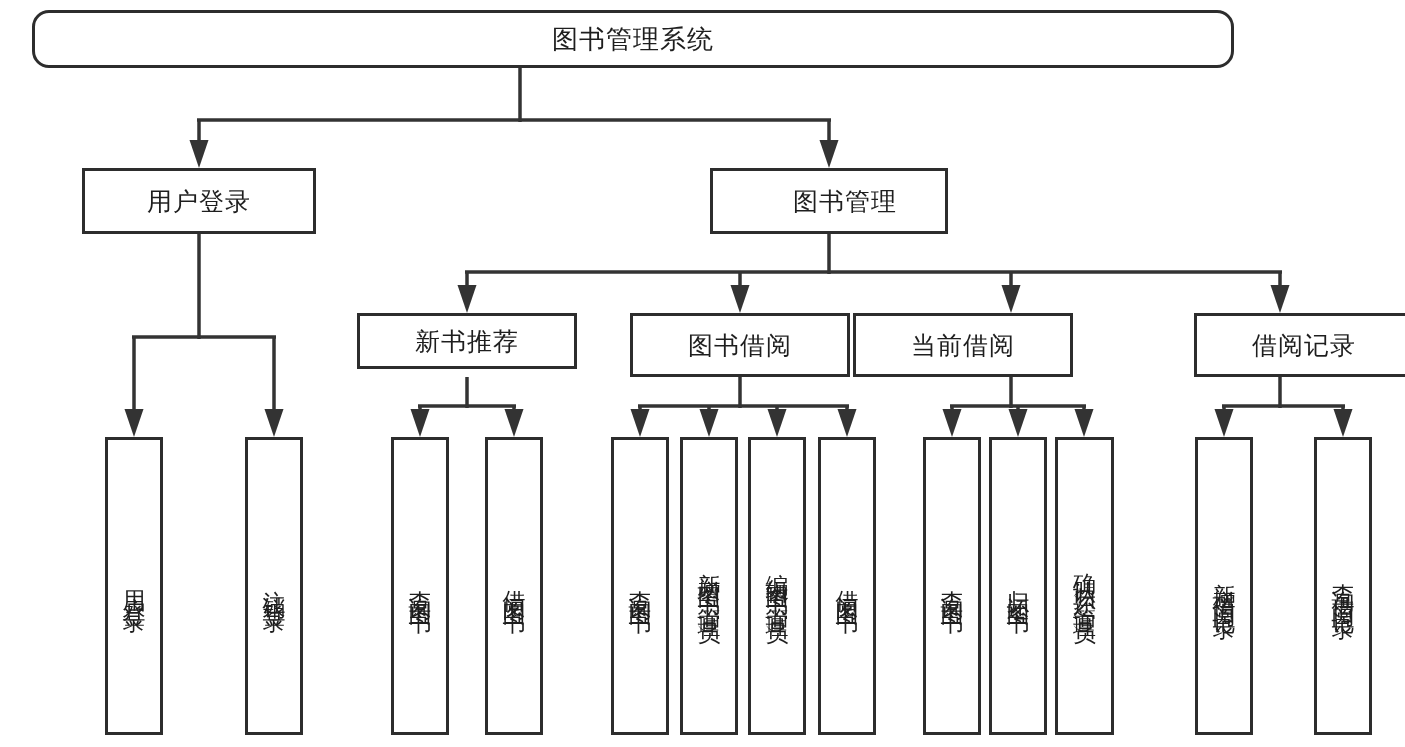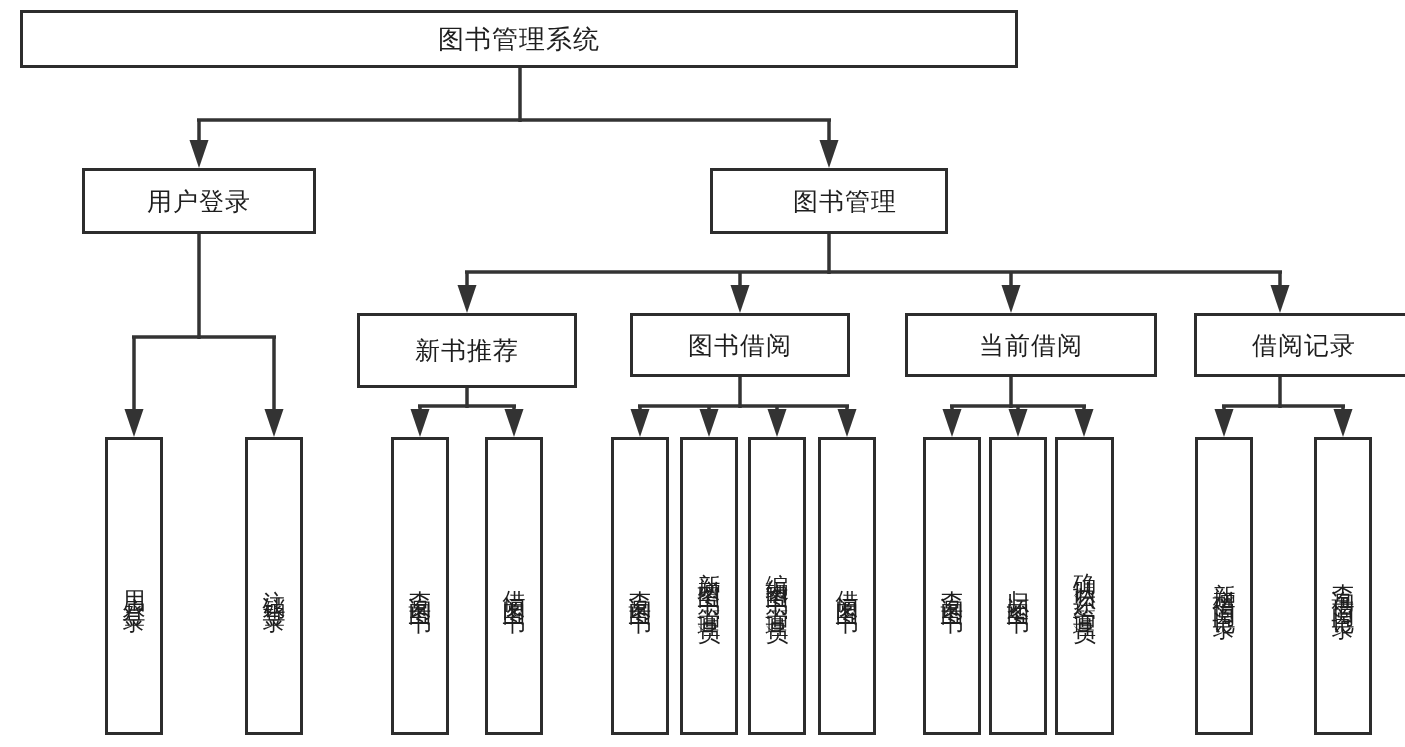--- a/index.html
+++ b/index.html
@@ -105,28 +105,28 @@
       <line x1="1018" y1="406" x2="1018" y2="417" stroke="#333333" stroke-width="3.5"></line>
       <polygon points="1008.5,409 1027.5,409 1018,437" fill="#333333"></polygon>
       <line x1="1084" y1="406" x2="1084" y2="417" stroke="#333333" stroke-width="3.5"></line>
       <polygon points="1074.5,409 1093.5,409 1084,437" fill="#333333"></polygon>
       <line x1="1224" y1="406" x2="1224" y2="417" stroke="#333333" stroke-width="3.5"></line>
       <polygon points="1214.5,409 1233.5,409 1224,437" fill="#333333"></polygon>
       <line x1="1343" y1="406" x2="1343" y2="417" stroke="#333333" stroke-width="3.5"></line>
       <polygon points="1333.5,409 1352.5,409 1343,437" fill="#333333"></polygon>
     </svg>
 
-  <div class="node root" style="left:20px; top:10px; width:998px; height:58px;">图书管理系统</div>
+  <div class="node root" style="left:32px; top:10px; width:1202px; height:58px;border-radius:17px;">图书管理系统</div>
 
   <div class="node" style="left:82px; top:168px; width:234px; height:66px;">用户登录</div>
   <div class="node" style="left:710px; top:168px; width:238px; height:66px;padding-left:32px;">图书管理</div>
 
-  <div class="node" style="left:357px; top:313px; width:220px; height:75px;font-family:Liberation Serif, serif;">新书推荐</div>
+  <div class="node" style="left:357px; top:313px; width:220px; height:56px;font-family:Liberation Serif, serif;">新书推荐</div>
   <div class="node" style="left:630px; top:313px; width:220px; height:64px;">图书借阅</div>
-  <div class="node" style="left:905px; top:313px; width:252px; height:64px;">当前借阅</div>
+  <div class="node" style="left:853px; top:313px; width:220px; height:64px;">当前借阅</div>
   <div class="node" style="left:1170px; top:313px; width:220px; height:64px;margin-left:24px;">借阅记录</div>
 
   <div class="node leaf" style="left:105px; top:437px; width:58px; height:298px;">
     <span class="vtext">用户登录</span>
   </div>
   <div class="node leaf" style="left:245px; top:437px; width:58px; height:298px;">
     <span class="vtext">注销登录</span>
   </div>
 
   <div class="node leaf" style="left:391px; top:437px; width:58px; height:298px;">

